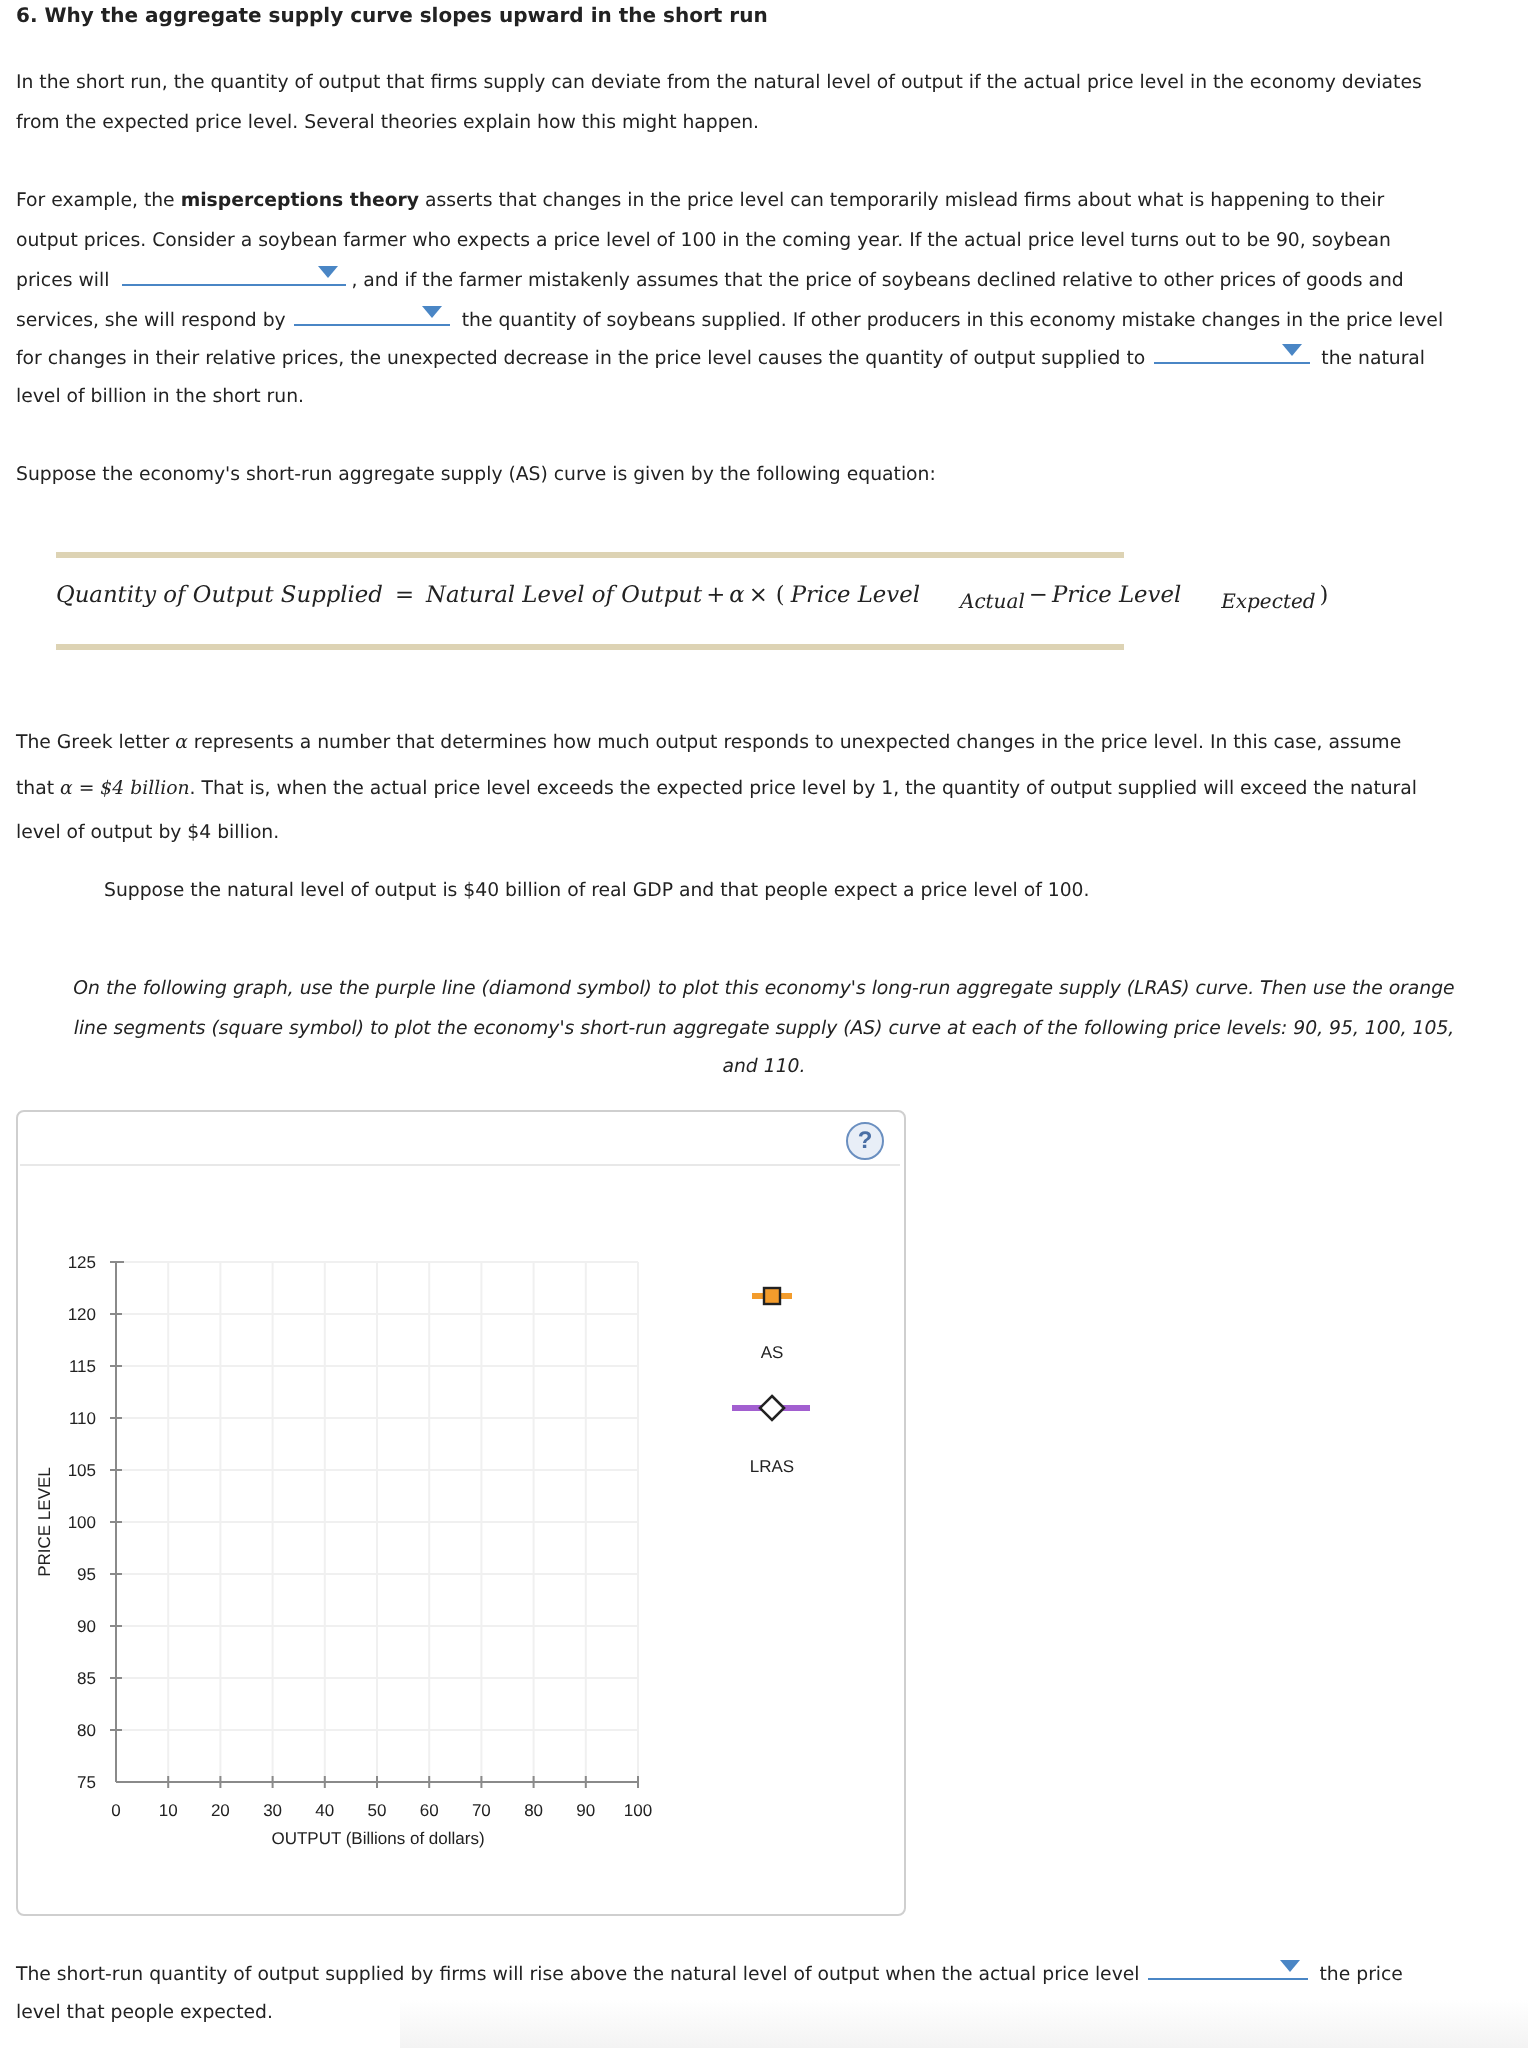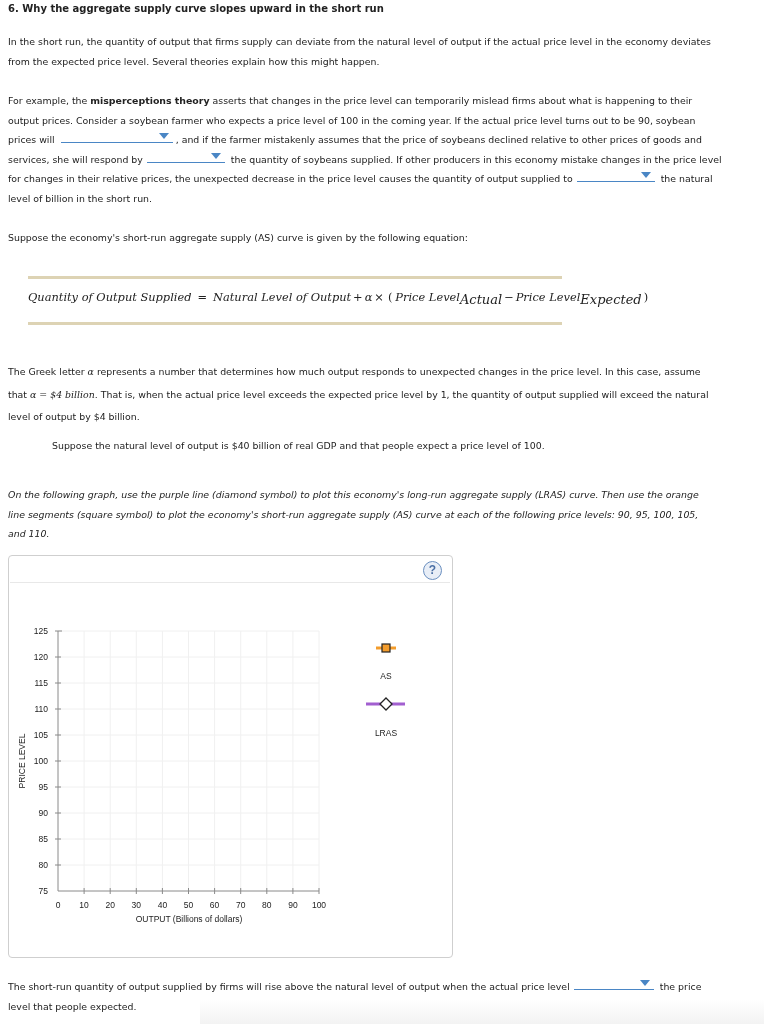--- a/index.html
+++ b/index.html
@@ -20,21 +20,21 @@
       position: absolute; right: 4px; top: 3px; width: 0; height: 0;
       border-left: 5px solid transparent; border-right: 5px solid transparent;
       border-top: 6px solid #4a86c5;
     }
     .rule { left: 28px; width: 534px; height: 3px; background: #ddd3b4; }
     .eq {
       left: 28px; top: 290px; font-family: "DejaVu Serif", serif; font-style: italic;
       font-size: 11.4px; color: #222; white-space: nowrap;
     }
     .eq .op { font-style: normal; padding: 0 6px; }
-    .eq sub { font-size: 13px; vertical-align: -3px; }
+    .eq sub { font-size: 10px; vertical-align: -3px; margin-left: 20px; }
     .it { font-style: italic; }
     .serif-it { font-family: "DejaVu Serif", serif; font-style: italic; }
     .panel {
       left: 8px; top: 555px; width: 443px; height: 401px;
       border: 1px solid #cfcfcf; border-radius: 4px; background: #fff;
     }
     .panel-sep { left: 10px; top: 582px; width: 440px; height: 1px; background: #e8e8e8; }
     .help {
       left: 423px; top: 561px; width: 17px; height: 17px; border-radius: 50%;
       border: 1.5px solid #6a8fc0; background: #e8eef7; color: #4a6fa5;
@@ -75,21 +75,21 @@
 <div class="abs rule" style="top:322px;"></div>
 
 <div class="abs p" style="top:361px; line-height:22.5px;">
   <span class="line" style="height:22.5px;"><span>The Greek letter </span><span class="serif-it">α</span><span> represents a number that determines how much output responds to unexpected changes in the price level. In this case, assume</span></span>
   <span class="line" style="height:22.5px;"><span>that </span><span class="serif-it">α = $4 billion</span><span>. That is, when the actual price level exceeds the expected price level by 1, the quantity of output supplied will exceed the natural</span></span>
   <span class="line" style="height:22.5px;">level of output by $4 billion.</span>
 </div>
 
 <div class="abs p" style="top:436px;margin-left:44px;">Suppose the natural level of output is $40 billion of real GDP and that people expect a price level of 100.</div>
 
-<div class="abs p it" style="top:485px;">
+<div class="abs p it" style="top:485px;text-align:center;">
   <span class="line">On the following graph, use the purple line (diamond symbol) to plot this economy's long-run aggregate supply (LRAS) curve. Then use the orange</span>
   <span class="line">line segments (square symbol) to plot the economy's short-run aggregate supply (AS) curve at each of the following price levels: 90, 95, 100, 105,</span>
   <span class="line">and 110.</span>
 </div>
 
 <div class="abs panel"></div>
 <div class="abs panel-sep"></div>
 <div class="abs help">?</div>
 
 <svg class="abs" style="left:0; top:600px;" width="460" height="340">

